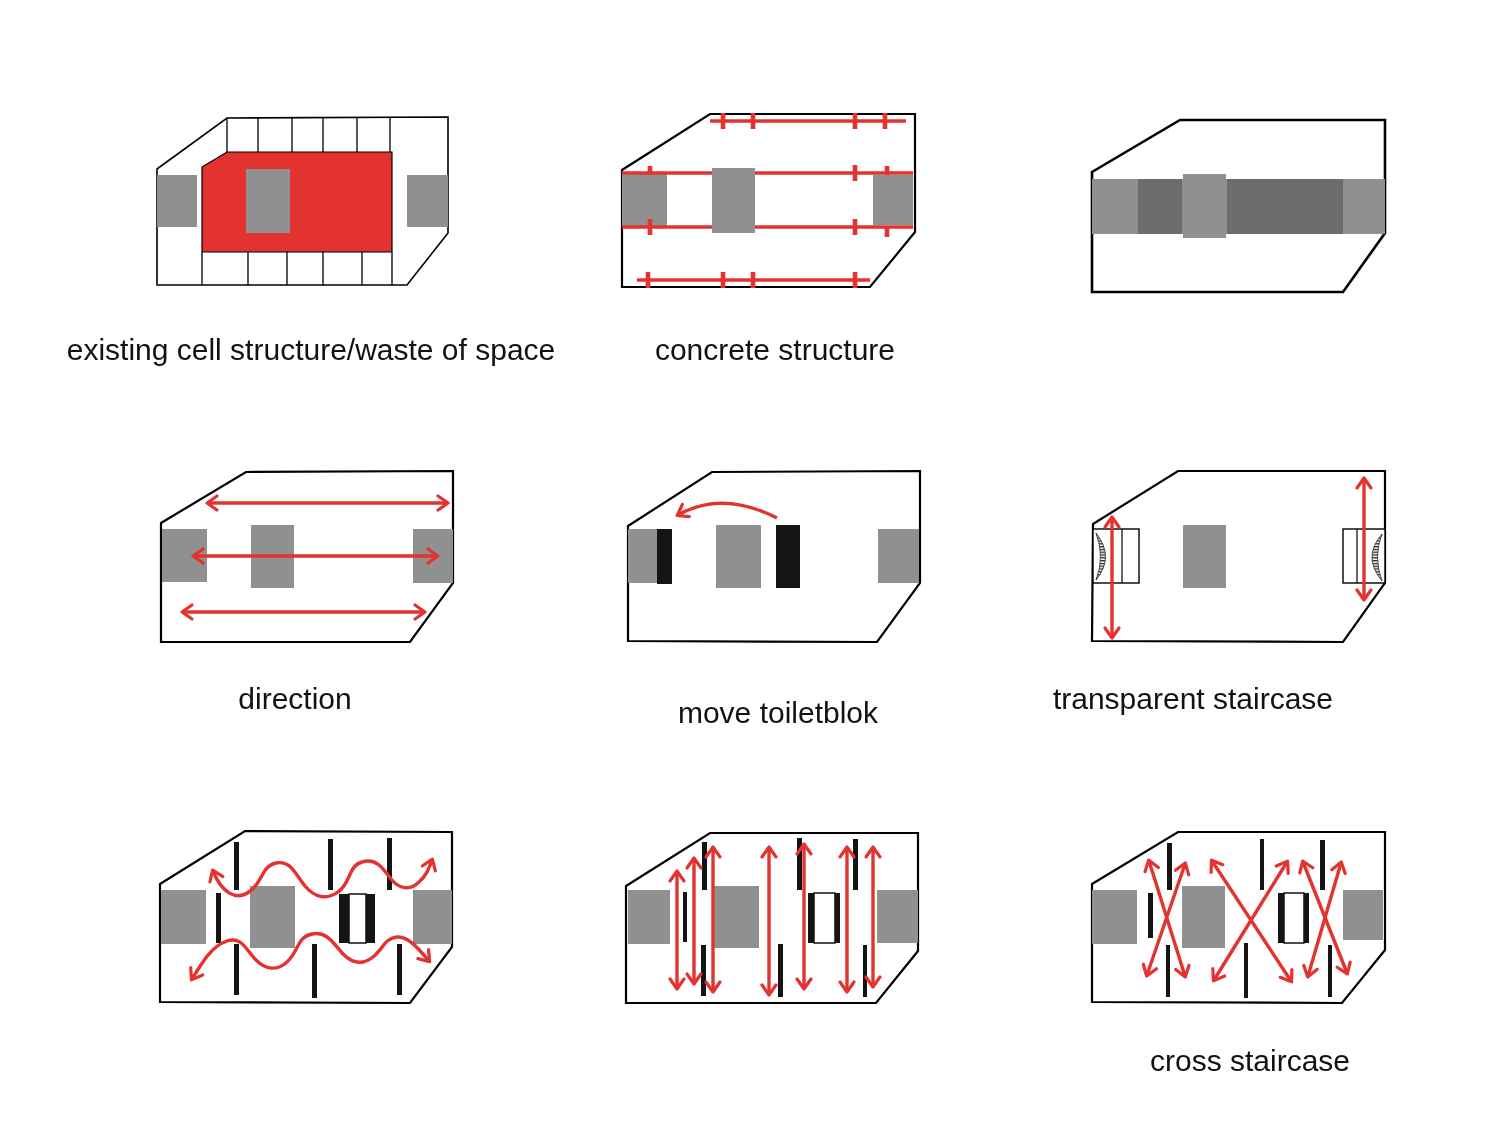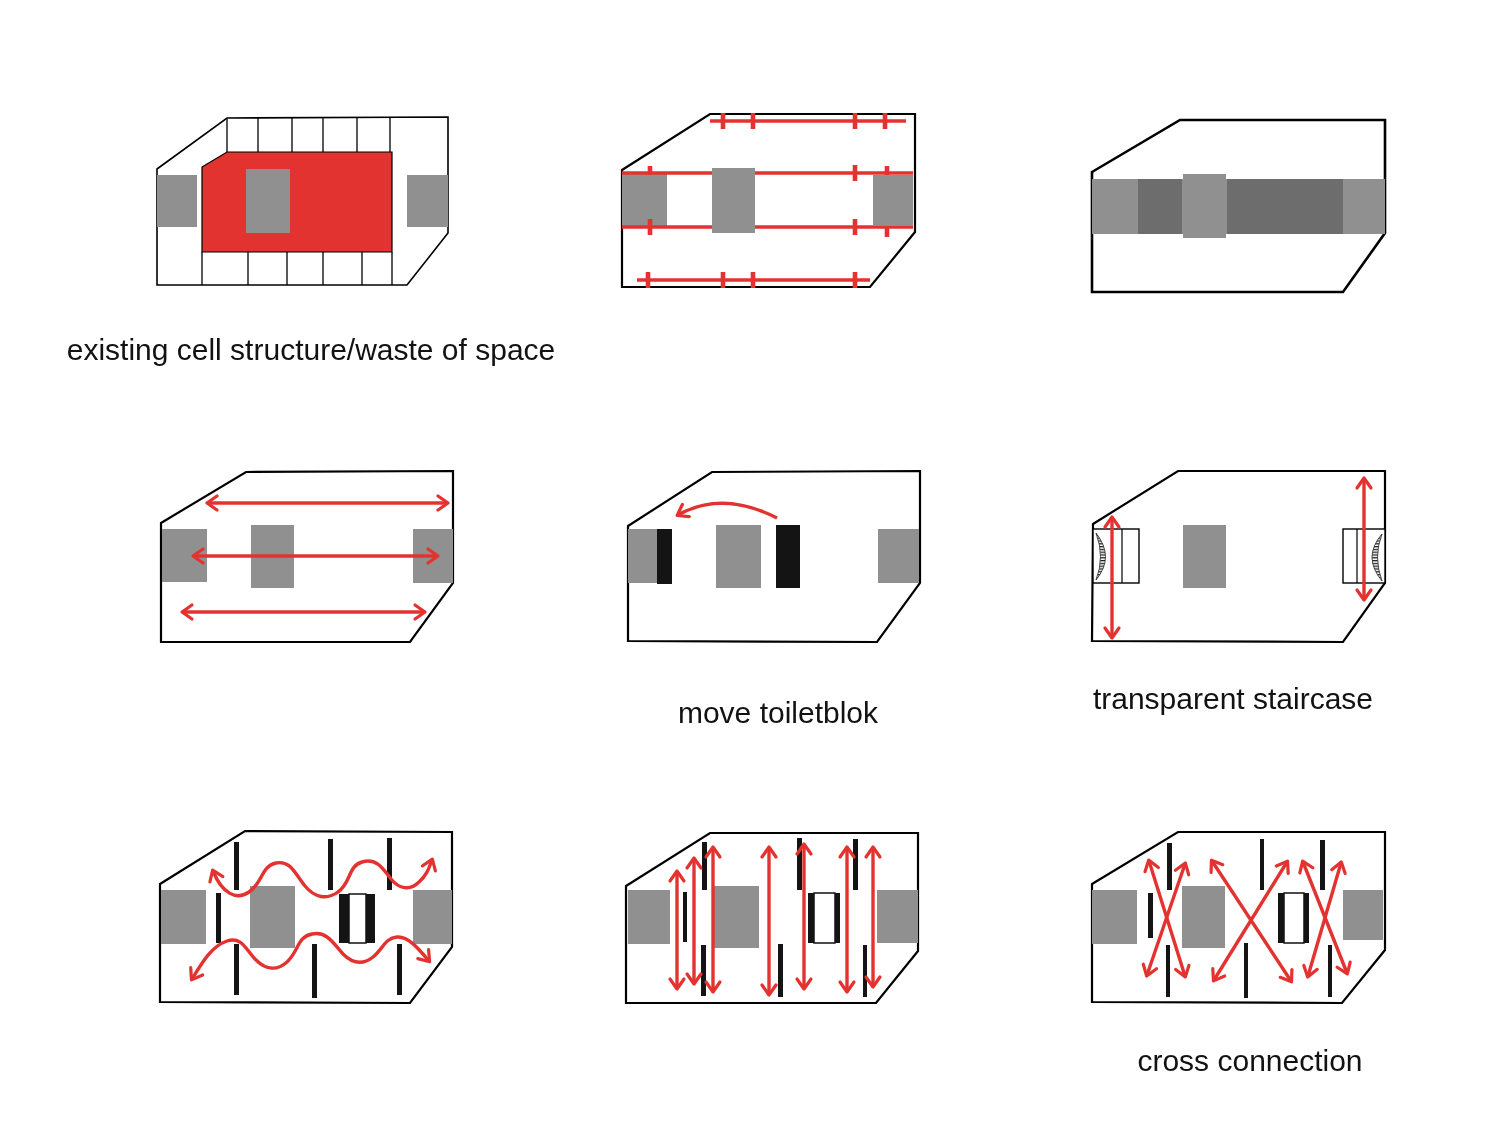--- a/index.html
+++ b/index.html
@@ -68,20 +68,21 @@
       <path class="tk" d="M855,165 V181 M650,166 V175 M887,166 V175"></path>
       <path class="rl" d="M622,227 H913"></path>
       <path class="tk" d="M650,219 V235 M855,219 V235 M887,228 V237"></path>
       <path class="rl" d="M637,280 H870"></path>
       <path class="tk" d="M648,272 V288 M723,272 V288 M753,272 V288 M855,272 V288"></path>
     </g>
     <g>
         <rect class="g" x="712" y="168" width="43" height="65"></rect>
       </g>
   </svg>
+  <div class="caption" style="left:620px;top:332px;width:310px">concrete structure</div>
 
   <svg class="panel" style="left:1080px;top:105px" width="320" height="200" viewBox="1080 105 320 200">
     <g>
       <path class="o o3" d="M1092,172 L1180,120 L1385,120 L1385,233 L1343,292 L1092,292 Z"></path>
     </g>
     <g>
       <rect class="g" x="1092" y="179" width="293" height="55"></rect>
       <rect class="dg" x="1138" y="179" width="44" height="55"></rect>
       <rect class="dg" x="1227" y="179" width="116" height="55"></rect>
     </g>
@@ -107,20 +108,21 @@
       </g>
     <g>
         <rect class="g" x="413" y="529" width="40" height="54"></rect>
       </g>
     <g>
       <path class="ar" d="M208,503 H447" marker-start="url(#a4)" marker-end="url(#a4)"></path>
       <path class="ar" d="M194,556 H437" marker-start="url(#a4)" marker-end="url(#a4)"></path>
       <path class="ar" d="M183,612 H424" marker-start="url(#a4)" marker-end="url(#a4)"></path>
     </g>
   </svg>
+  <div class="caption" style="left:140px;top:681px;width:310px">direction</div>
 
   <svg class="panel" style="left:615px;top:455px" width="320" height="200" viewBox="615 455 320 200">
     <defs>
       <marker id="a5" markerUnits="userSpaceOnUse" markerWidth="20" markerHeight="20" refX="13" refY="10" orient="auto-start-reverse">
         <path class="mh" d="M4,3 L14,10 L4,17"></path>
       </marker>
     </defs>
     <g>
       <path class="o" d="M628,526 L712,472 L920,471 L920,583 L877,642 L628,641 Z"></path>
     </g>
@@ -168,21 +170,21 @@
     <g>
       <rect class="wt" x="1343" y="529" width="42" height="54"></rect>
       <path class="sd" d="M1357,529 V583"></path>
       <path d="M1382,534 Q1362,557 1382,581 Q1373,557 1382,534 Z" fill="url(#p6h)" stroke="#222" stroke-width="0.8"></path>
     </g>
     <g>
       <path class="ar" d="M1112,518 V637" marker-start="url(#a6)" marker-end="url(#a6)"></path>
       <path class="ar" d="M1364,479 V599" marker-start="url(#a6)" marker-end="url(#a6)"></path>
     </g>
   </svg>
-  <div class="caption" style="left:1068px;top:681px;width:330px">transparent staircase</div>
+  <div class="caption" style="left:1028px;top:681px;width:330px">transparent staircase</div>
 
   <svg class="panel" style="left:150px;top:815px" width="320" height="200" viewBox="150 815 320 200">
     <defs>
       <marker id="a7" markerUnits="userSpaceOnUse" markerWidth="20" markerHeight="20" refX="13" refY="10" orient="auto-start-reverse">
         <path class="mh" d="M4,3 L14,10 L4,17"></path>
       </marker>
     </defs>
     <g>
       <path class="o" d="M160,884 L245,831 L452,832 L452,947 L410,1003 L160,1002 Z"></path>
     </g>
@@ -292,15 +294,15 @@
     </g>
     <g>
       <path class="ar" d="M1149,861 L1185,976" marker-start="url(#a9)" marker-end="url(#a9)"></path>
       <path class="ar" d="M1185,864 L1147,975" marker-start="url(#a9)" marker-end="url(#a9)"></path>
       <path class="ar" d="M1212,861 L1291,981" marker-start="url(#a9)" marker-end="url(#a9)"></path>
       <path class="ar" d="M1287,862 L1214,980" marker-start="url(#a9)" marker-end="url(#a9)"></path>
       <path class="ar" d="M1303,862 L1347,973" marker-start="url(#a9)" marker-end="url(#a9)"></path>
       <path class="ar" d="M1341,863 L1308,976" marker-start="url(#a9)" marker-end="url(#a9)"></path>
     </g>
   </svg>
-  <div class="caption" style="left:1085px;top:1043px;width:330px">cross connection</div>
+  <div class="caption" style="left:1085px;top:1043px;width:330px">cross staircase</div>
 
 </div>
 
 </body></html>

